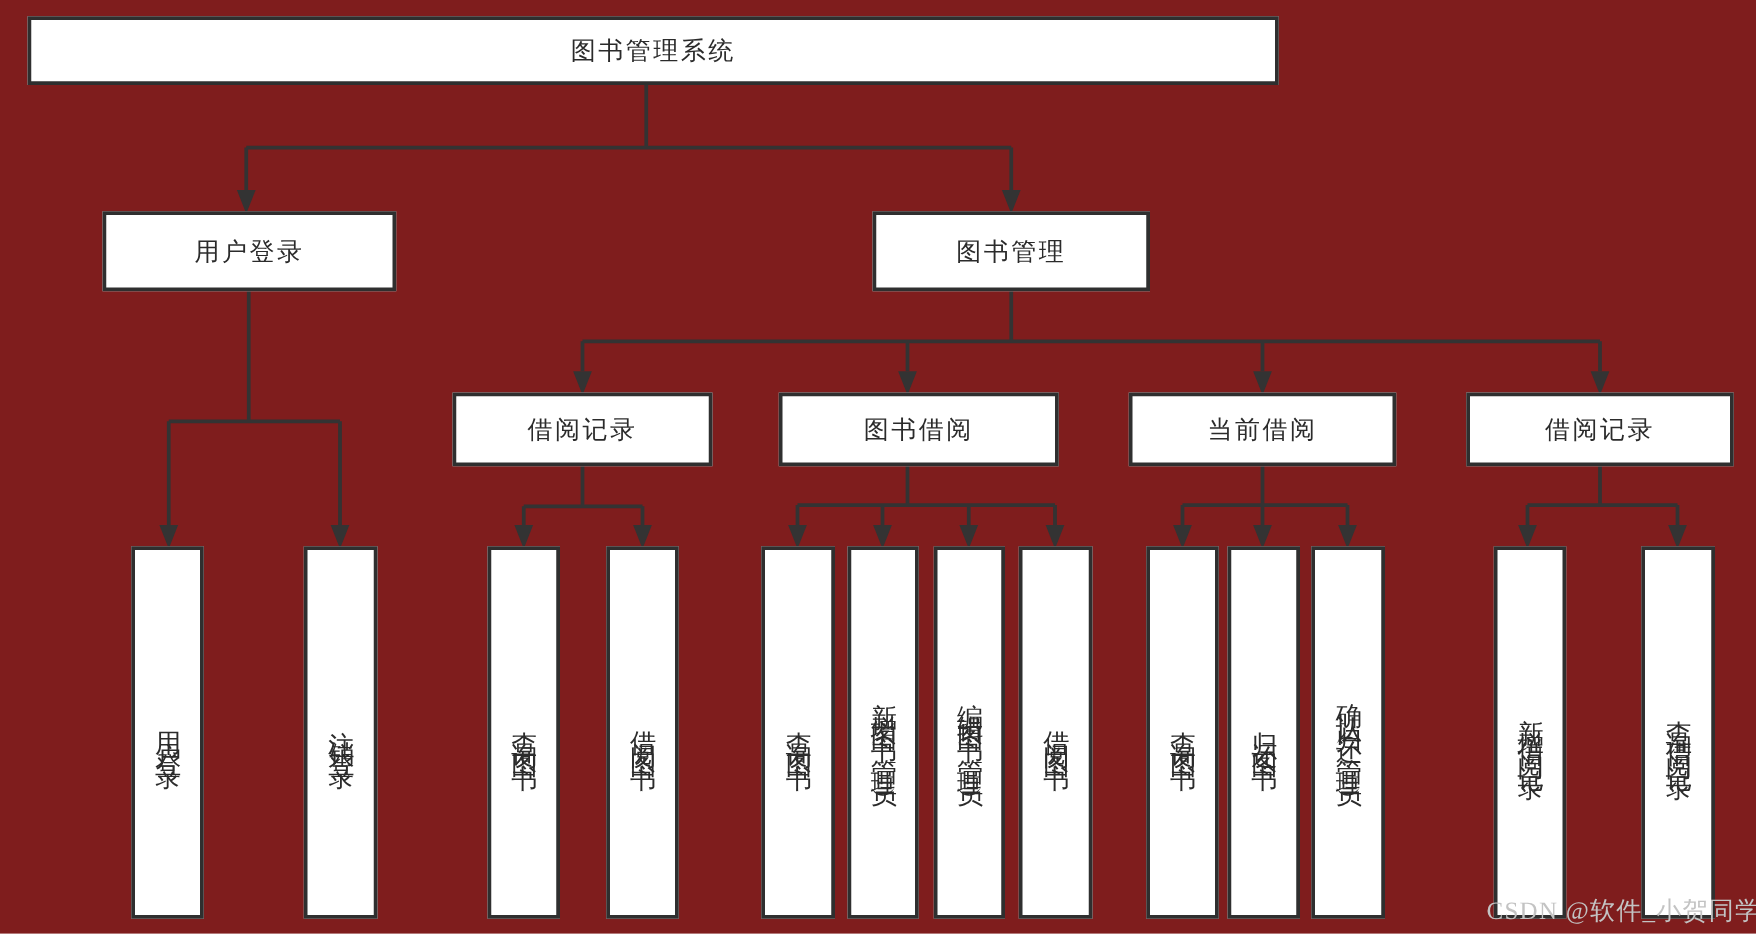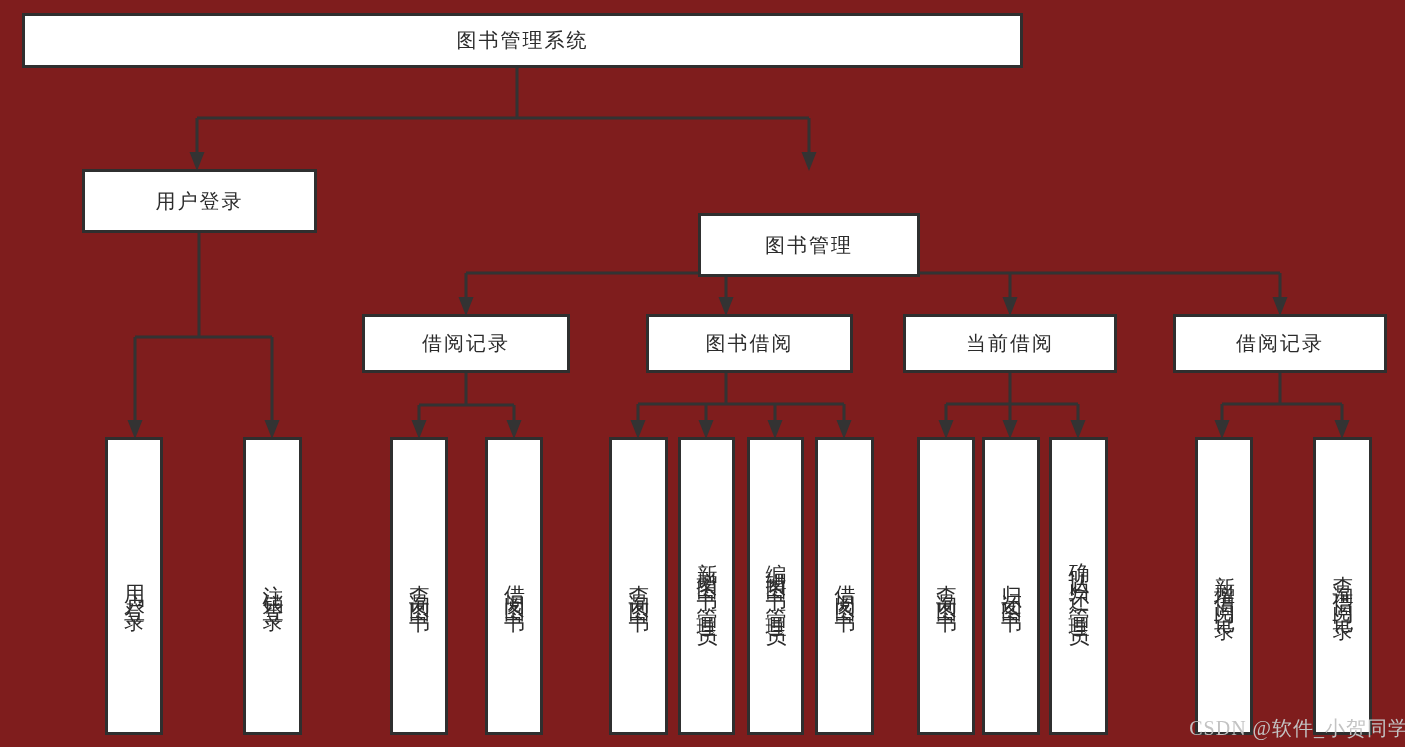--- a/index.html
+++ b/index.html
@@ -26,24 +26,24 @@
     writing-mode:vertical-rl;
     text-orientation:mixed;
     font-size:21px;
     letter-spacing:9px;
     line-height:1;
   }
   
   .b-root{left:22px;top:13px;width:1001px;height:55px;}
   
   .b-l1-0{left:82px;top:169px;width:235px;height:64px;}
-  .b-l1-1{left:698px;top:169px;width:222px;height:64px;margin-top:44px;}
+  .b-l1-1{left:698px;top:169px;width:222px;height:64px;}
   
   .b-l2-0{left:362px;top:314px;width:208px;height:59px;}
-  .b-l2-1{left:646px;top:314px;width:207px;height:59px;}
+  .b-l2-1{left:623px;top:314px;width:224px;height:59px;}
   .b-l2-2{left:903px;top:314px;width:214px;height:59px;}
   .b-l2-3{left:1173px;top:314px;width:214px;height:59px;}
   
   .leaf{top:437px;height:298px;width:58px;}
   .b-lf-0{left:105px;}
   .b-lf-1{left:243px;width:59px;}
   .b-lf-2{left:390px;}
   .b-lf-3{left:485px;}
   .b-lf-4{left:609px;width:59px;}
   .b-lf-5{left:678px;width:57px;}

